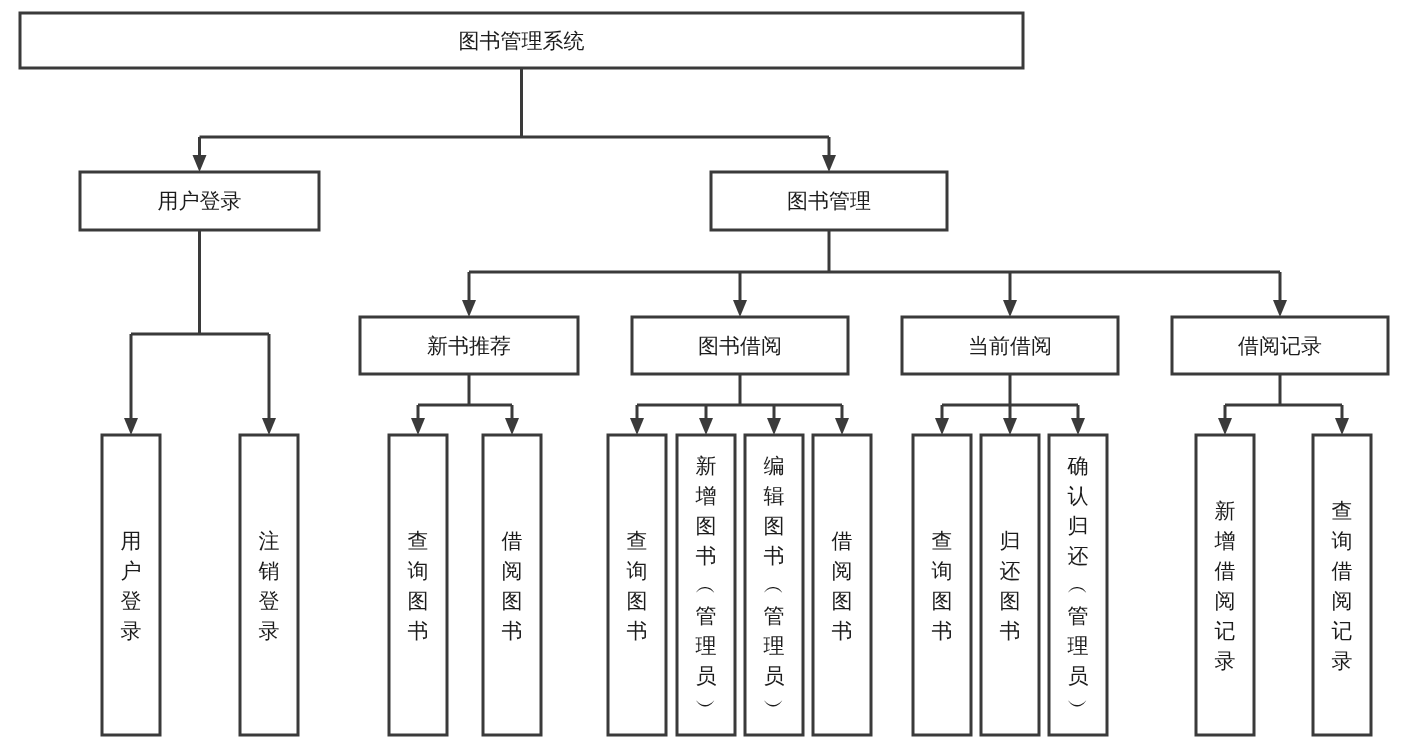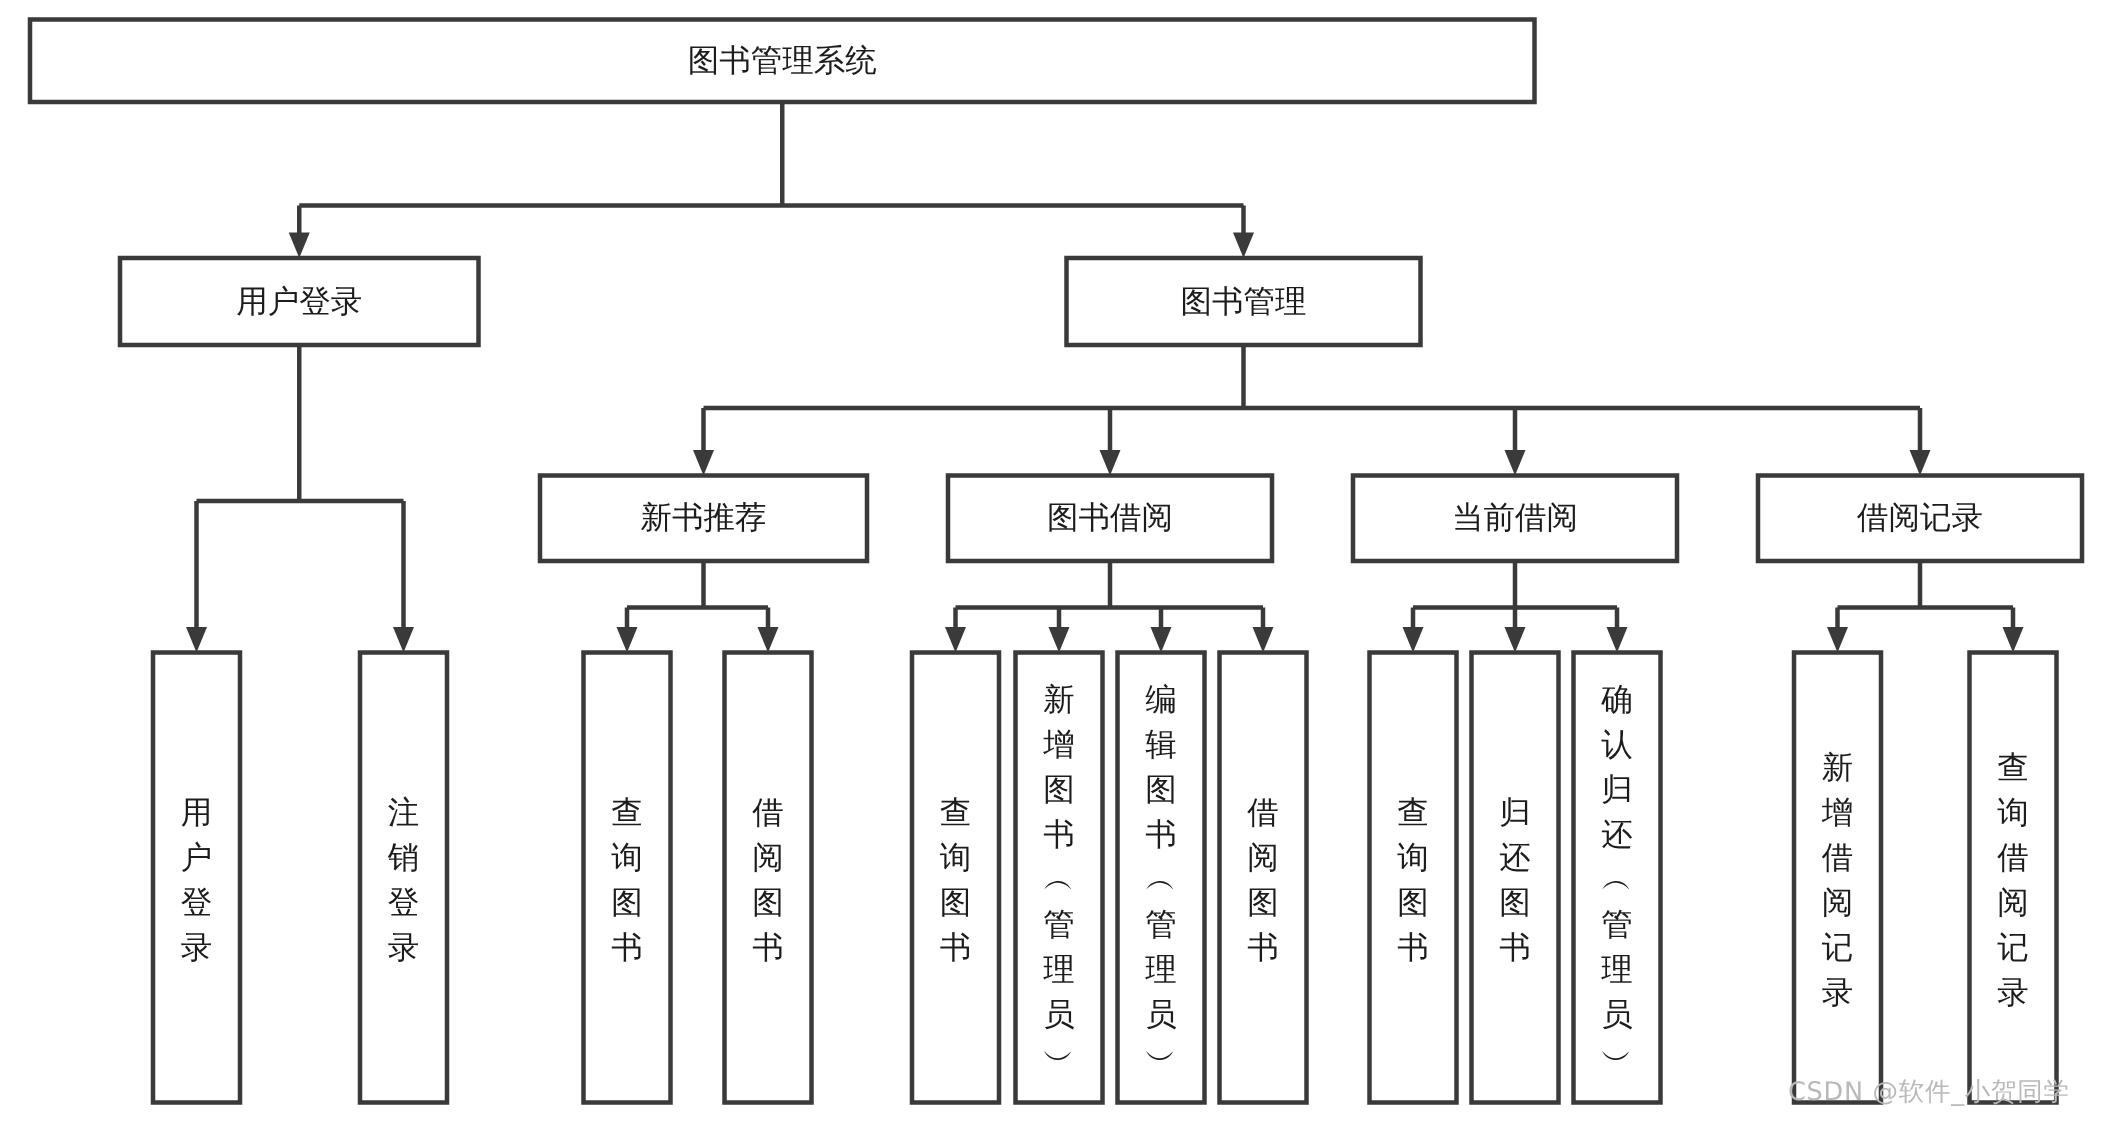--- a/index.html
+++ b/index.html
@@ -215,14 +215,13 @@
         <g>
           <rect x="1196" y="435" width="58" height="300" class="node-box"></rect>
           <text x="1225" y="518.4" class="node-label-v"><tspan x="1225" dy="0">新</tspan><tspan x="1225" dy="30">增</tspan><tspan x="1225" dy="30">借</tspan><tspan x="1225" dy="30">阅</tspan><tspan x="1225" dy="30">记</tspan><tspan x="1225" dy="30">录</tspan></text>
         </g>
         <g>
           <rect x="1313" y="435" width="58" height="300" class="node-box"></rect>
           <text x="1342" y="518.4" class="node-label-v"><tspan x="1342" dy="0">查</tspan><tspan x="1342" dy="30">询</tspan><tspan x="1342" dy="30">借</tspan><tspan x="1342" dy="30">阅</tspan><tspan x="1342" dy="30">记</tspan><tspan x="1342" dy="30">录</tspan></text>
         </g>
       </g>
   </svg>
-  <div class="watermark-text" style="left: 1192px; top: 716px; color: rgb(185, 185, 185);">CSDN @软件_小贺同学</div>
 </div>
 
 </body></html>

